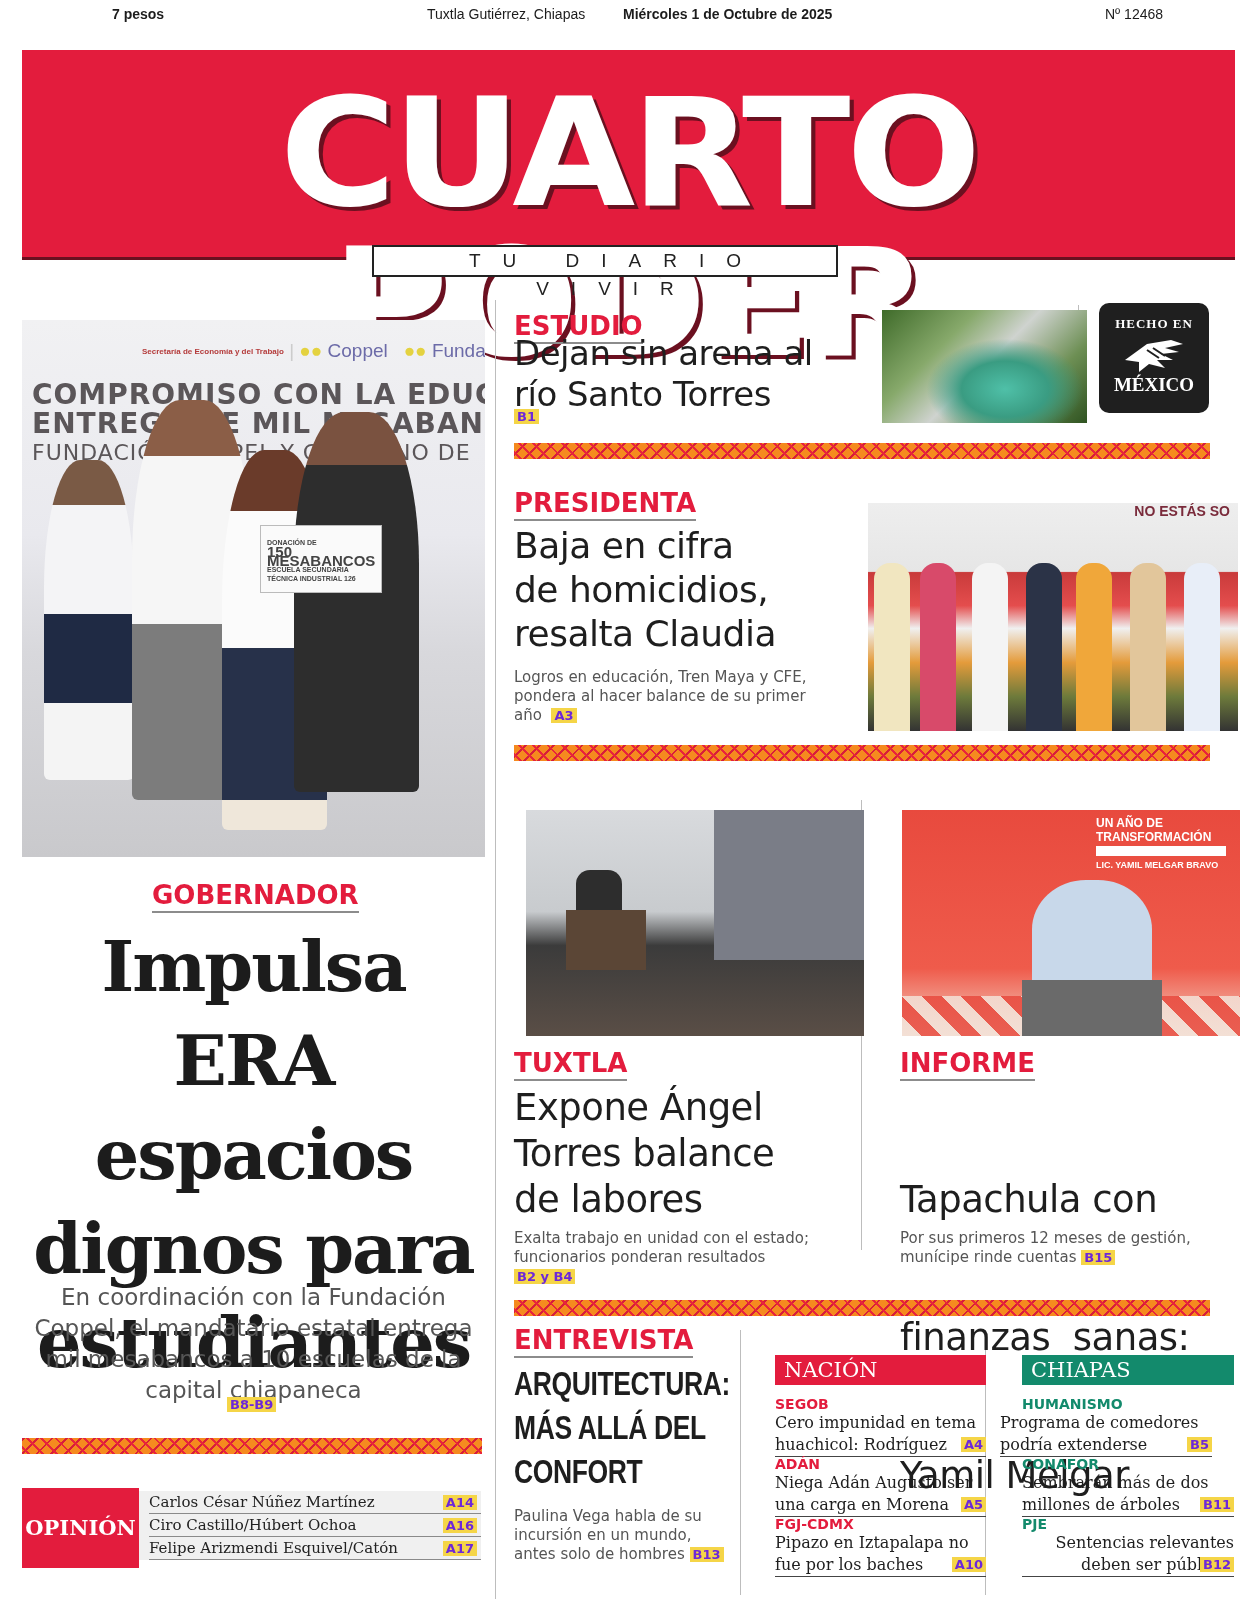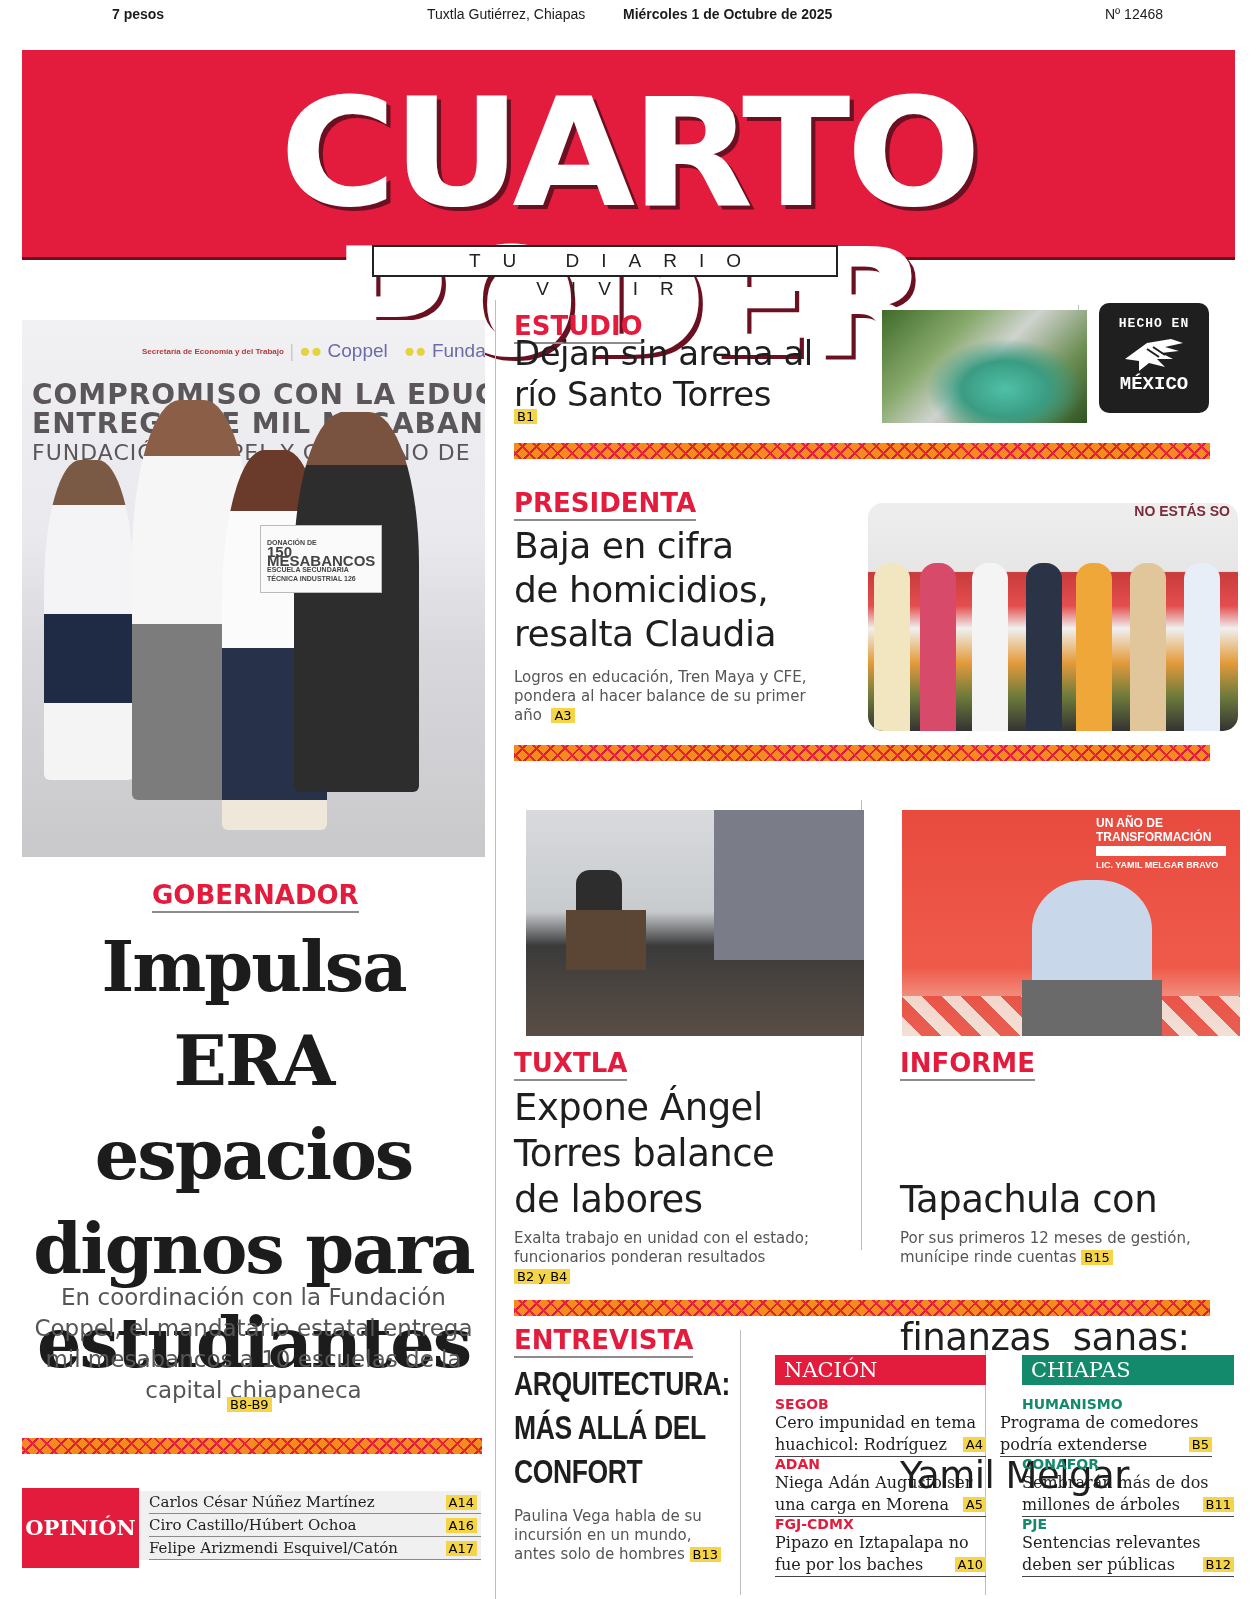--- a/index.html
+++ b/index.html
@@ -36,40 +36,40 @@
   .photo-main { left: 22px; top: 320px; width: 463px; height: 537px;
     background: linear-gradient(180deg, #f1f1f3 0%, #e9e9ee 40%, #d8d8dc 62%, #c9c9cc 100%); }
   .photo-main .banner { position: absolute; left: 10px; top: 60px; width: 460px; font-family: "DejaVu Sans", sans-serif;
     font-weight: bold; color: #5b5659; line-height: 29px; font-size: 28px; letter-spacing: 1px; white-space: nowrap; }
   .photo-main .logos { position: absolute; left: 120px; top: 20px; font-size: 19px; color: #6c6ba8; white-space: nowrap; }
   .photo-main .person { position: absolute; border-radius: 40% 40% 6px 6px; }
   .photo-river { left: 882px; top: 310px; width: 205px; height: 113px;
     background: radial-gradient(ellipse at 60% 70%, #4fc0a8 0%, #3a9c82 25%, transparent 45%),
                 linear-gradient(135deg, #3f6b2a 0%, #87a96b 30%, #cfd3cf 50%, #6d8f54 75%, #2f5321 100%); }
   .photo-pres { left: 868px; top: 503px; width: 370px; height: 228px;
-    background: linear-gradient(180deg, #eeeeee 0%, #e6e6e6 30%, #c93b3b 30.5%, #e44d4d 45%, #f0f0f0 55%, #e49b3b 70%, #6d7a3b 85%, #333 100%); border-radius: 15px; }
+    background: linear-gradient(180deg, #eeeeee 0%, #e6e6e6 30%, #c93b3b 30.5%, #e44d4d 45%, #f0f0f0 55%, #e49b3b 70%, #6d7a3b 85%, #333 100%); }
   .photo-pres .stripe { position: absolute; top: 60px; width: 36px; height: 168px; border-radius: 16px 16px 0 0; }
   .photo-torres { left: 526px; top: 810px; width: 338px; height: 226px;
     background: linear-gradient(180deg, #d8dadd 0%, #c8cbce 45%, #3b3b3b 60%, #5a4e46 100%); }
   .photo-torres .screen { position: absolute; right: 0; top: 0; width: 150px; height: 150px; background: #7a7d87; }
   .photo-melgar { left: 902px; top: 810px; width: 338px; height: 226px;
     background: linear-gradient(180deg, #e84a3e 0%, #ef5b4b 70%, #f3d3c5 100%); }
   .photo-melgar .podium { position: absolute; left: 120px; top: 170px; width: 140px; height: 56px; background: #6a6a6a; }
   .photo-melgar .man { position: absolute; left: 130px; top: 70px; width: 120px; height: 110px; background: #c8d8ea; border-radius: 45% 45% 8px 8px; }
   .photo-melgar .txt { position: absolute; right: 14px; top: 6px; color: #fff; font-weight: bold; font-size: 12px; line-height: 14px; text-align: left; width: 130px; }
   .photo-melgar .zig { position: absolute; left: 0; bottom: 0; width: 100%; height: 40px;
     background: repeating-linear-gradient(45deg, #f3e2d8 0 14px, #e84a3e 14px 28px); opacity: .85; }
 
   
   .kicker { position: absolute; font-family: "DejaVu Sans", sans-serif; font-weight: bold; color: #e31c3d;
             font-size: 26px; line-height: 30px; border-bottom: 2px solid #8c8c8c; padding-bottom: 1px; white-space: nowrap; }
   .headline { position: absolute; font-family: "DejaVu Sans", sans-serif; font-weight: normal; color: #1e1e1e;
               letter-spacing: -0.5px; }
   .deck { position: absolute; font-family: "DejaVu Sans", sans-serif; color: #555; font-size: 15px; line-height: 19px; }
-  .ref { display: inline-block; background: #f5d547; color: #000000; font-weight: normal; font-family: "DejaVu Sans", sans-serif;
+  .ref { display: inline-block; background: #f5d547; color: #6d28d9; font-weight: bold; font-family: "DejaVu Sans", sans-serif;
          font-size: 13px; line-height: 15px; padding: 0 3px; }
 
   
   .lead-kicker { left: 152px; top: 880px; font-size: 26px; }
   .lead-head { position: absolute; left: 22px; top: 920px; width: 463px; text-align: center;
                font-family: "DejaVu Serif", serif; font-weight: bold; font-size: 70px; line-height: 94px; color: #1c1c1c; letter-spacing: -2px; }
   .lead-deck { position: absolute; left: 22px; top: 1282px; width: 463px; text-align: center;
                font-family: "DejaVu Sans", sans-serif; font-size: 23px; line-height: 31px; color: #555; }
   .lead-ref { position: absolute; left: 227px; top: 1397px; }
 
@@ -170,21 +170,21 @@
 </div>
 
 <div class="kicker" style="left:514px; top:298px;margin-top:13px;">ESTUDIO</div>
 <div class="headline" style="left:514px; top:333px; font-size:34px; line-height:41px; width:350px;">
   <div>Dejan sin arena al</div>
   <div>río Santo Torres</div>
 </div>
 <span class="ref" style="position:absolute; left:514px; top:409px;">B1</span>
 <div class="photo photo-river"></div>
 
-<div style="position:absolute; left:1099px; top:303px; width:110px; height:110px; background:#1f1f1f; border-radius:10px; color:#fff; text-align:center; font-family:Liberation Mono, monospace; font-weight:bold;">
+<div style="position:absolute; left:1099px; top:303px; width:110px; height:110px; background:#1f1f1f; border-radius:10px; color:#fff; text-align:center; font-family:Liberation Serif, serif; font-weight:bold;">
   <div style="font-size:13px; margin-top:13px; letter-spacing:1px;">HECHO EN</div>
   <div style="height:44px; position:relative;">
     <svg width="70" height="44" viewBox="0 0 70 44" style="margin-top:2px;">
       <path d="M6 26 L28 10 L52 6 L64 10 L46 14 L60 18 L42 20 L54 26 L38 26 L46 34 L30 30 L20 38 L20 28 Z" fill="#fff"></path>
       <path d="M28 16 L40 24 M34 14 L46 22" stroke="#1f1f1f" stroke-width="2"></path>
     </svg>
   </div>
   <div style="font-size:19px; margin-top:-2px;">MÉXICO</div>
 </div>
 
@@ -288,16 +288,16 @@
 <div class="brief" style="left:1000px; top:1412px; width:212px;">
   <div>Programa de comedores</div>
   <span class="line2"><span>podría extenderse</span><span class="ref">B5</span></span>
 </div>
 <div class="sub-kicker" style="left:1022px; top:1456px; color:#138a6c;">CONAFOR</div>
 <div class="brief" style="left:1022px; top:1472px; width:212px;">
   <div>Sembrarán más de dos</div>
   <span class="line2"><span>millones de árboles</span><span class="ref">B11</span></span>
 </div>
 <div class="sub-kicker" style="left:1022px; top:1516px; color:#138a6c;">PJE</div>
-<div class="brief" style="left:1022px; top:1532px; width:212px;">
+<div class="brief" style="left:1022px; top:1532px; width:212px;text-align:right;">
   <div>Sentencias relevantes</div>
   <span class="line2"><span>deben ser públicas</span><span class="ref">B12</span></span>
 </div>
 
 </body></html>

